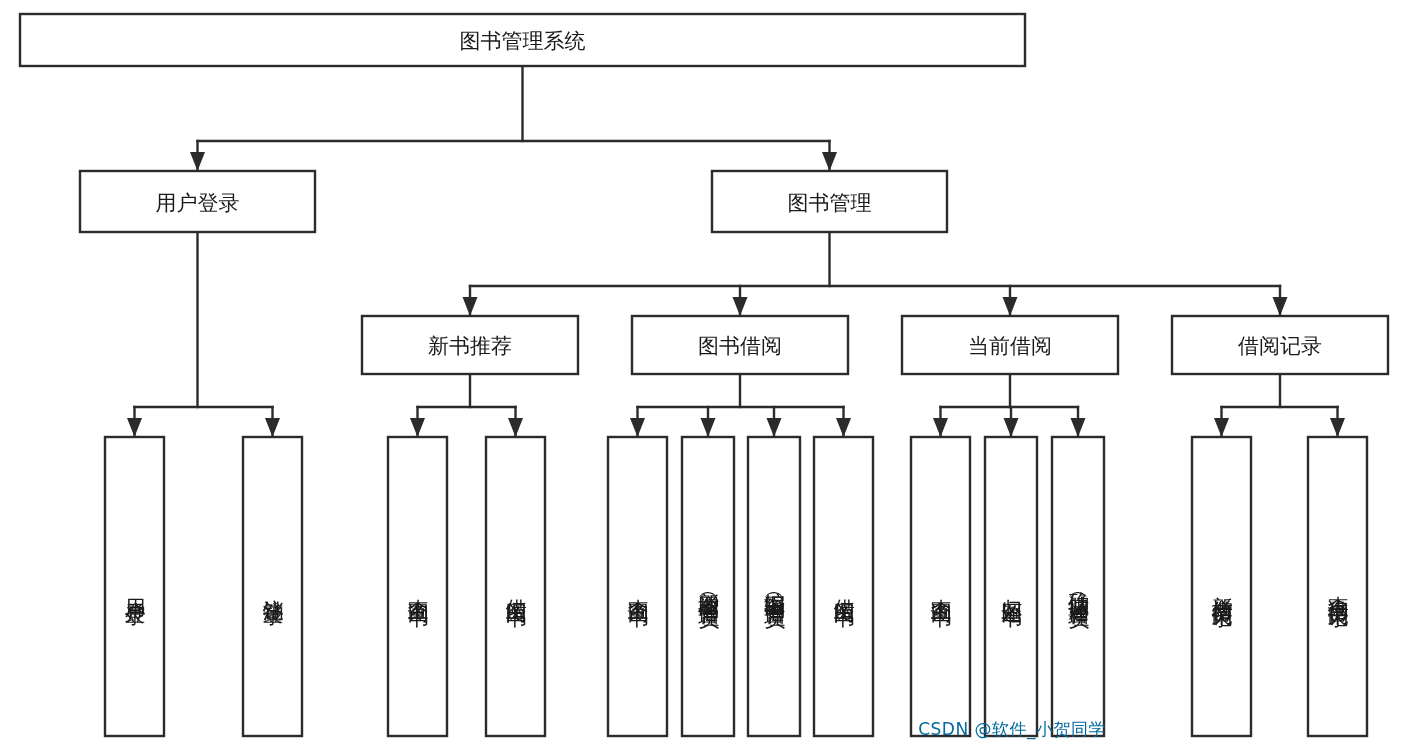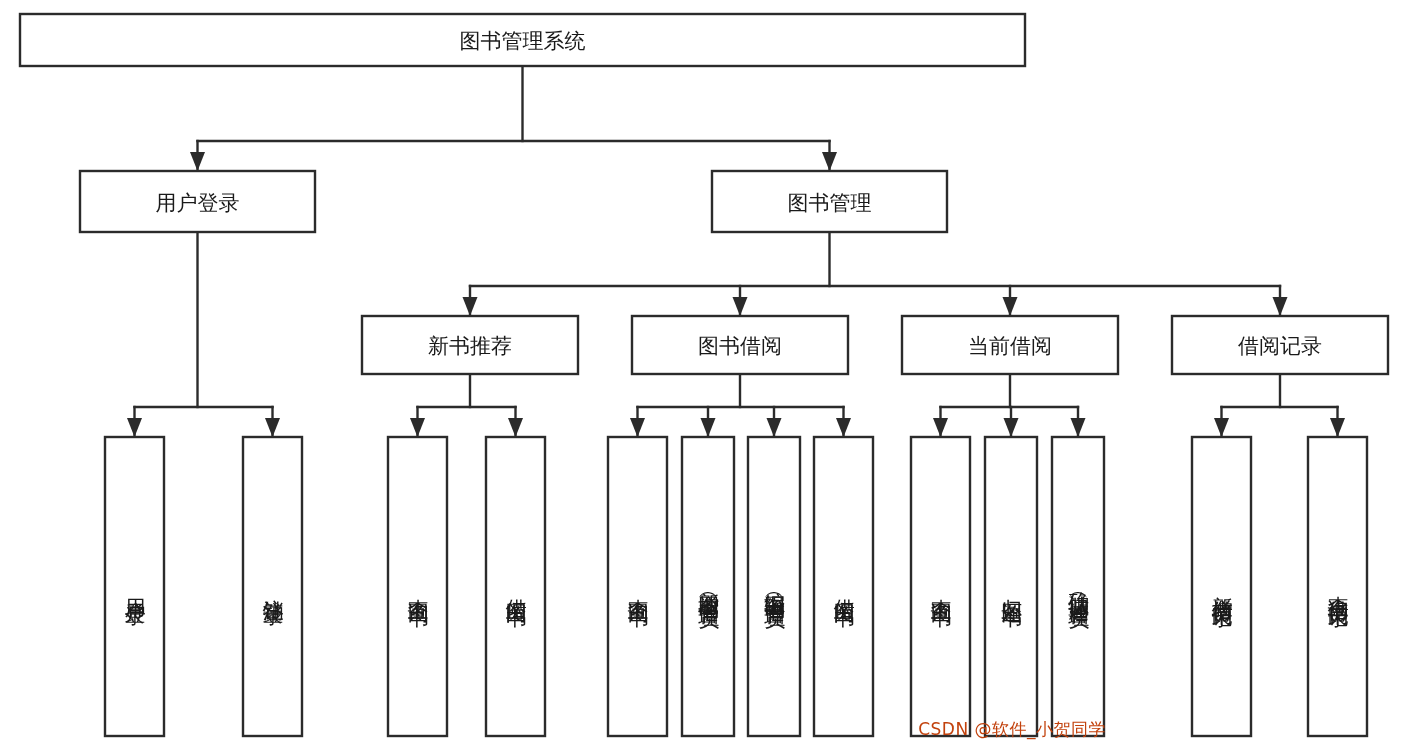--- a/index.html
+++ b/index.html
@@ -74,21 +74,21 @@
     color: #1a1a1a;
     white-space: nowrap;
     text-align: center;
   }
   .watermark {
     position: absolute;
     right: 8px;
     bottom: 6px;
     font-family: "DejaVu Sans", "Liberation Sans", sans-serif;
     font-size: 17px;
-    color: #c2410c;
+    color: #0369a1;
     letter-spacing: 0.5px;
     white-space: nowrap;
     pointer-events: none;
   }
 </style>
 </head>
 <body>
 
 <div id="diagram-root">
 

